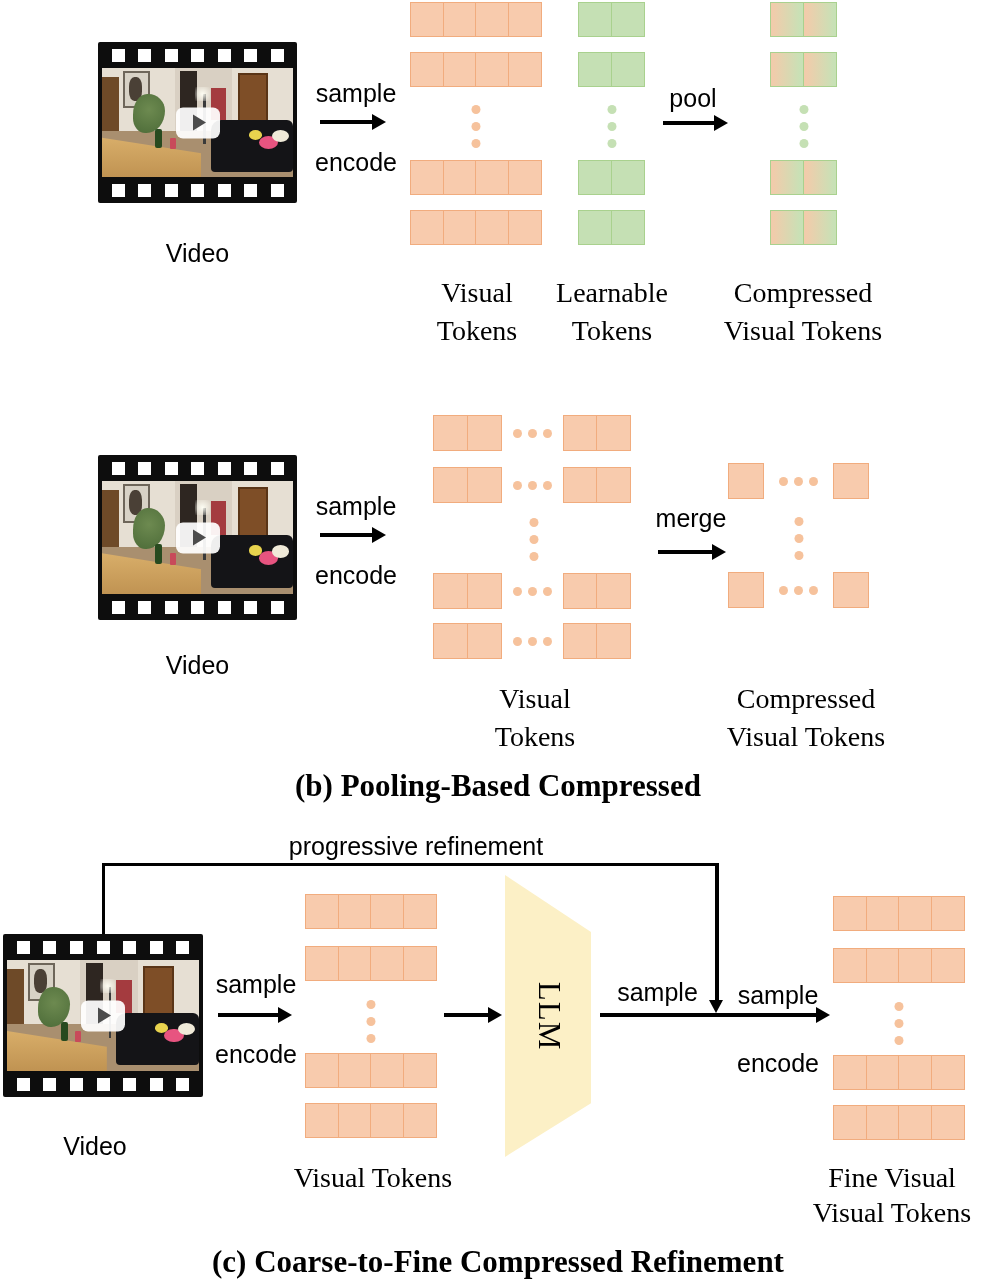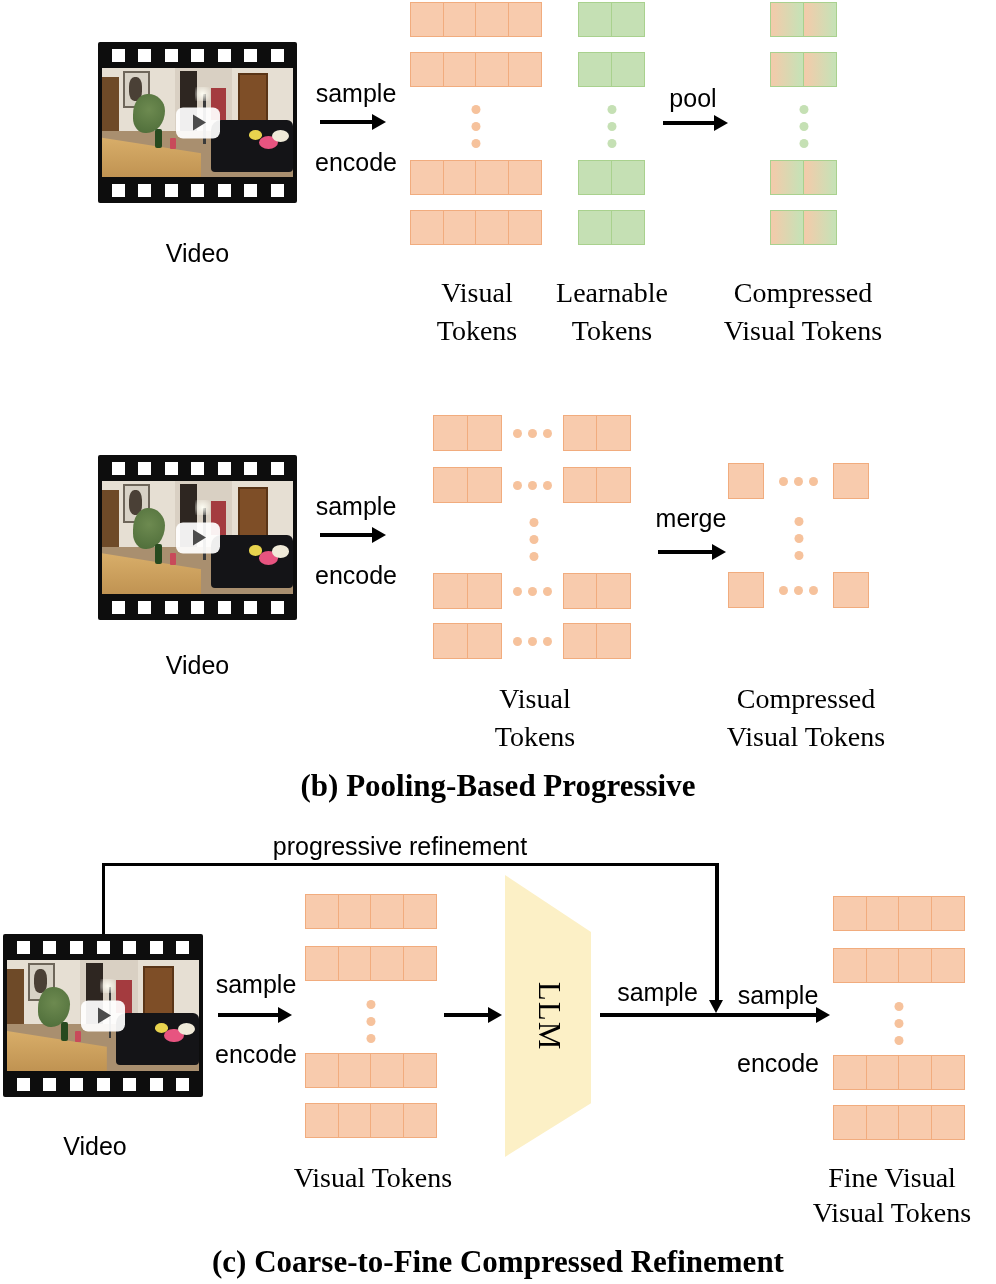--- a/index.html
+++ b/index.html
@@ -395,23 +395,23 @@
   </div>
 
   <div class="tlabel" style="left:460px;top:680px;width:150px">
     <span>Visual</span>
       <span>Tokens</span>
   </div>
   <div class="tlabel" style="left:711px;top:680px;width:190px">
     <span>Compressed</span>
       <span>Visual Tokens</span>
   </div>
-  <div class="cap" style="top:768px">(b) Pooling-Based Progressive</div>
-
-  <div class="t" style="left:200px;top:831px;width:400px">progressive refinement</div>
+  <div class="cap" style="top:768px">(b) Pooling-Based Compressed</div>
+
+  <div class="t" style="left:216px;top:831px;width:400px">progressive refinement</div>
 
   <div class="line" style="left:101.5px;top:863px;width:3.2px;height:72px"></div>
   <div class="line" style="left:101.5px;top:863px;width:617px;height:3.2px"></div>
   <div class="line" style="left:715.4px;top:863px;width:3.2px;height:139px"></div>
   <div class="head-down" style="left:709px;top:1000px"></div>
 
   <div class="film" style="left:3px;top:934px;width:200px;height:163px">
     <div class="sprockets top">
         <div class="cell"></div>
         <div class="cell"></div>

